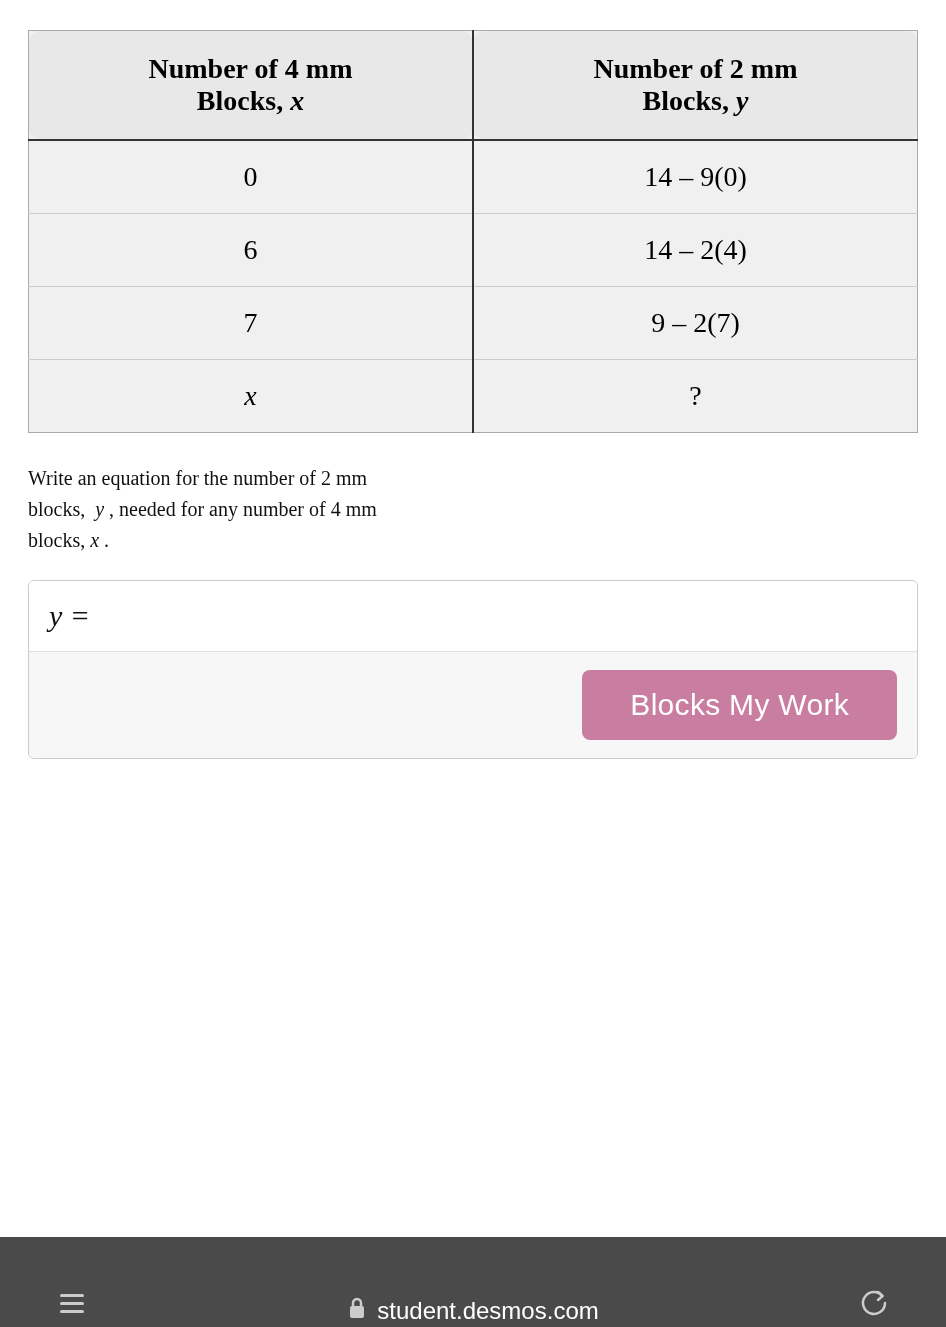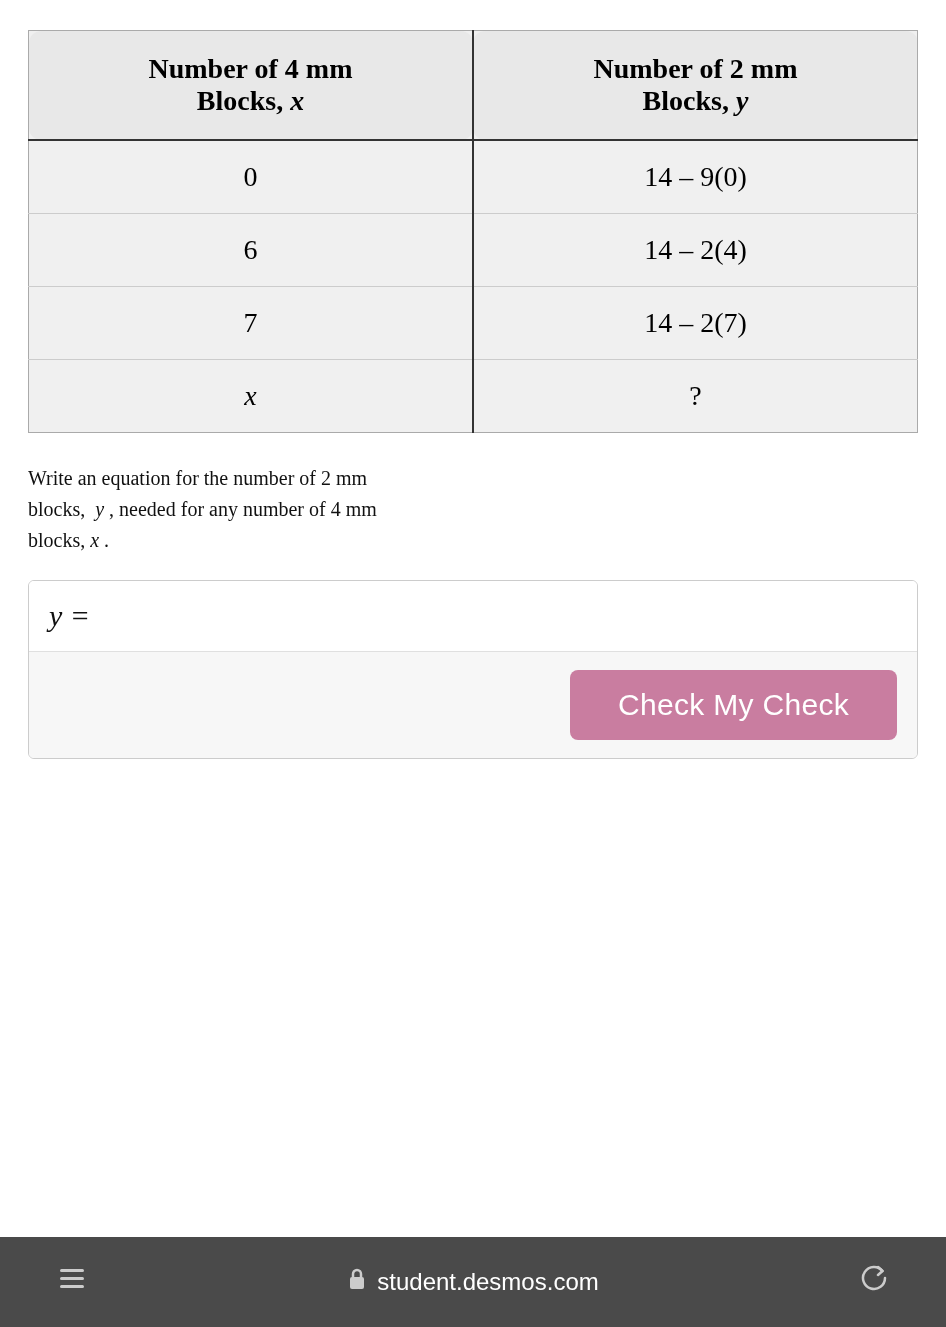--- a/index.html
+++ b/index.html
@@ -127,21 +127,21 @@
       font-family: Arial, Helvetica, sans-serif;
       cursor: pointer;
       letter-spacing: 0.3px;
     }
 
     
     .browser-bar {
       background: #4a4a4a;
       height: 90px;
       display: flex;
-      align-items: center;
+      align-items: flex-end;
       justify-content: space-between;
       padding: 0 56px;
       flex-shrink: 0;
     }
 
     .browser-bar-center {
       display: flex;
       align-items: center;
       gap: 10px;
       color: #ffffff;
@@ -169,42 +169,42 @@
       <tr>
         <td>0</td>
         <td>14 – 9(0)</td>
       </tr>
       <tr>
         <td>6</td>
         <td>14 – 2(4)</td>
       </tr>
       <tr>
         <td>7</td>
-        <td>14 – 2(7)</td>
+        <td>9 – 2(7)</td>
       </tr>
       <tr>
         <td><span class="italic-var">x</span></td>
         <td>?</td>
       </tr>
     </tbody>
   </table>
 
   <p class="question-text">
     Write an equation for the number of 2 mm<br>
     blocks,&nbsp; <span class="italic-var">y</span> , needed for any number of 4 mm<br>
     blocks, <span class="italic-var">x</span> .
   </p>
 
   <div class="answer-box">
     <div class="answer-input-row">
       <span class="y-equals-label">y =</span>
       <input class="answer-input" type="text" placeholder="" style="">
     </div>
     <div class="answer-button-row">
-      <button class="check-my-work-btn">Check My Check</button>
+      <button class="check-my-work-btn">Blocks My Work</button>
     </div>
   </div>
 
 </div>
 
 <div class="browser-bar">
 
   <div style="color:#cccccc; font-size:28px;">
     <svg width="32" height="32" viewBox="0 0 32 32" fill="none" xmlns="http://www.w3.org/2000/svg">
       <rect x="4" y="6" width="24" height="3" rx="1.5" fill="#cccccc"></rect>

